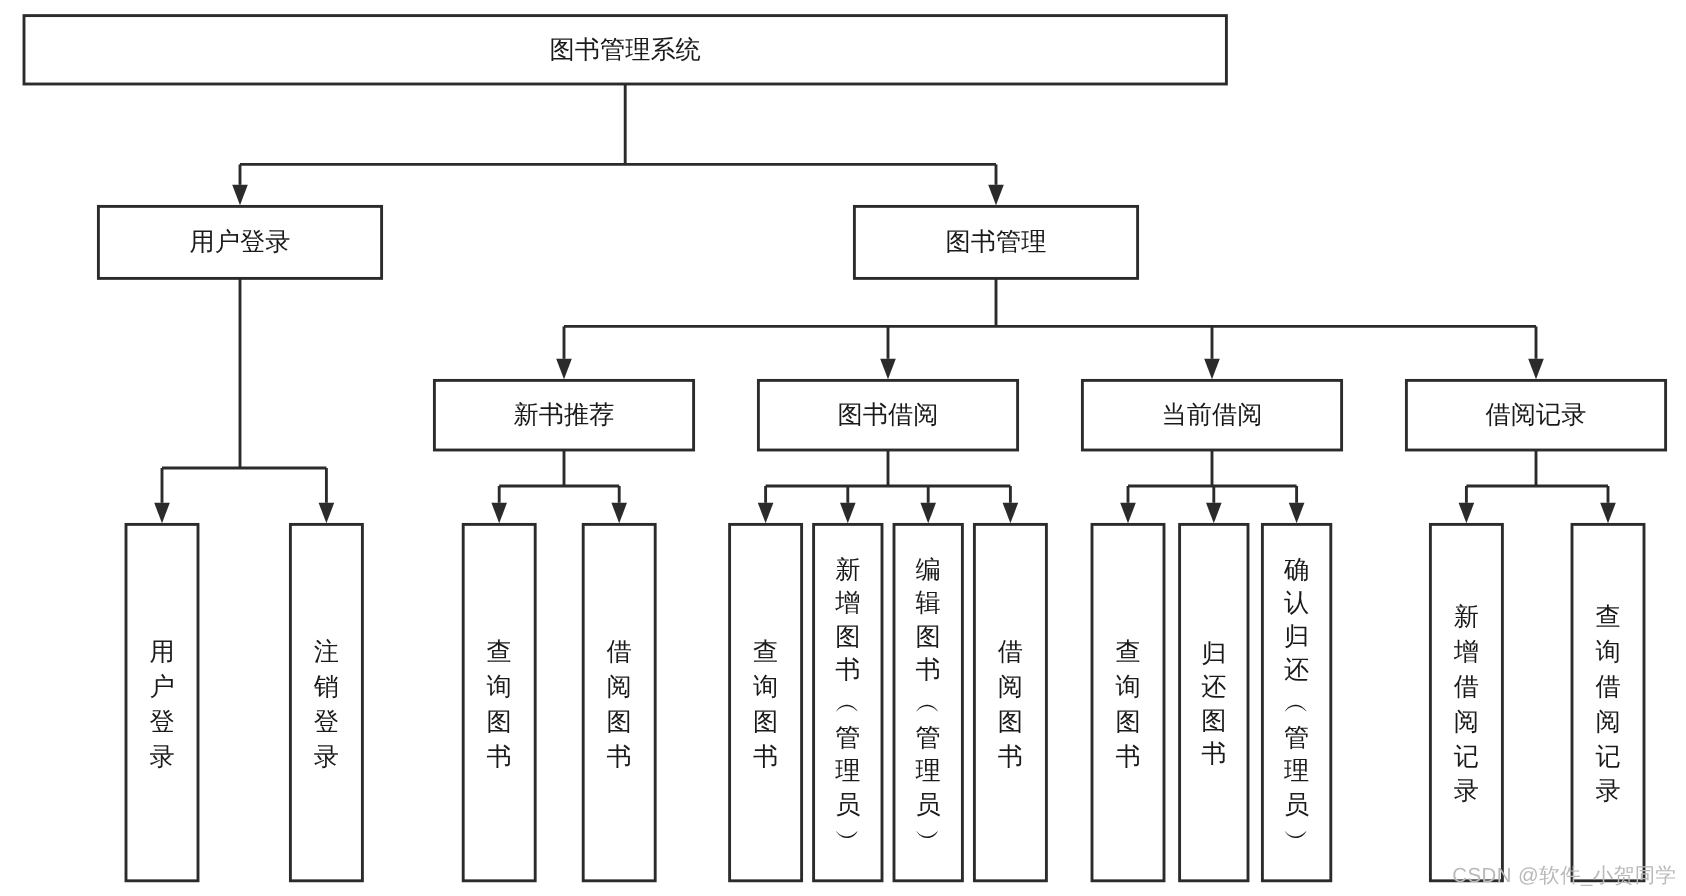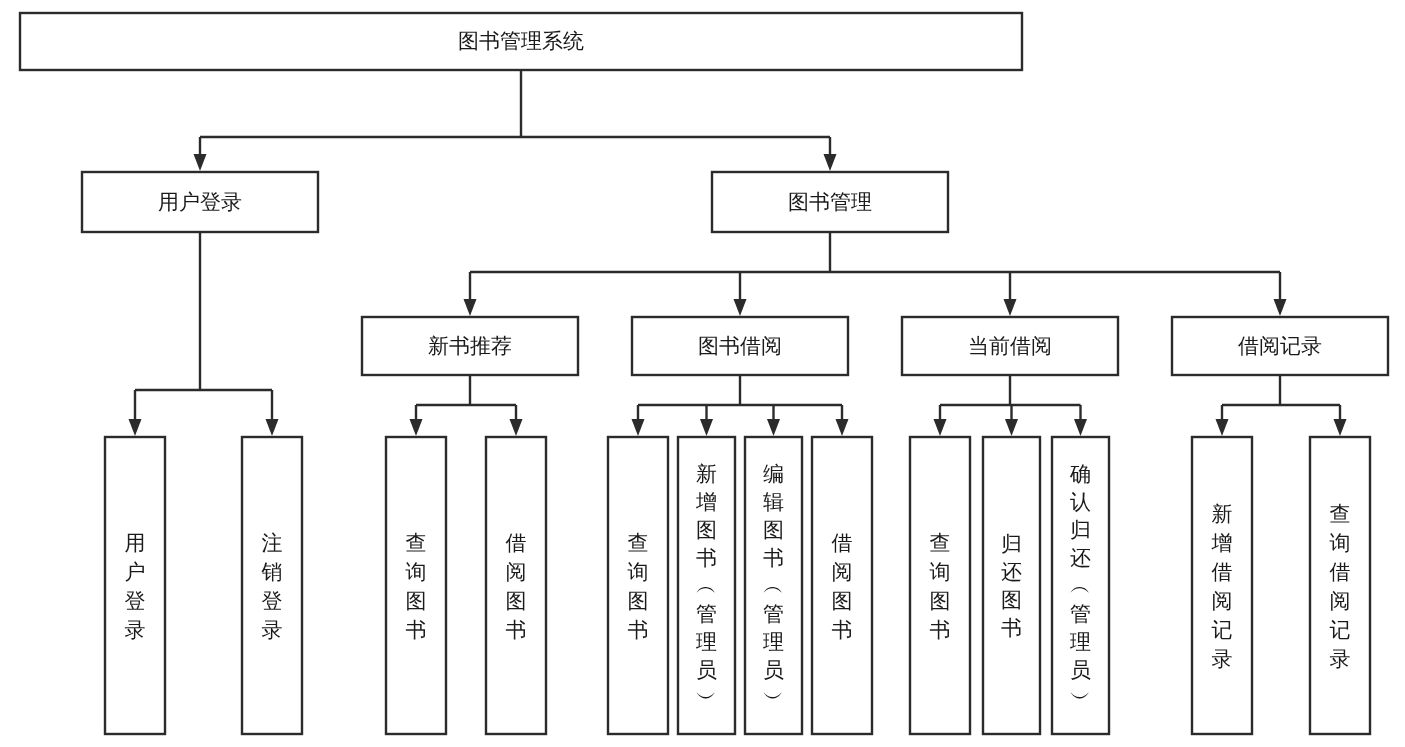--- a/index.html
+++ b/index.html
@@ -213,13 +213,14 @@
         <g>
           <rect x="1192" y="437" width="60" height="297" class="node-box"></rect>
           <text x="1222" y="521.12" class="node-label-v" text-anchor="middle" font-size="21"><tspan x="1222" dy="0">新</tspan><tspan x="1222" dy="29">增</tspan><tspan x="1222" dy="29">借</tspan><tspan x="1222" dy="29">阅</tspan><tspan x="1222" dy="29">记</tspan><tspan x="1222" dy="29">录</tspan></text>
         </g>
         <g>
           <rect x="1310" y="437" width="60" height="297" class="node-box"></rect>
           <text x="1340" y="521.12" class="node-label-v" text-anchor="middle" font-size="21"><tspan x="1340" dy="0">查</tspan><tspan x="1340" dy="29">询</tspan><tspan x="1340" dy="29">借</tspan><tspan x="1340" dy="29">阅</tspan><tspan x="1340" dy="29">记</tspan><tspan x="1340" dy="29">录</tspan></text>
         </g>
       </g>
   </svg>
+  <div class="watermark-text">CSDN @软件_小贺同学</div>
 </div>
 
 </body></html>

